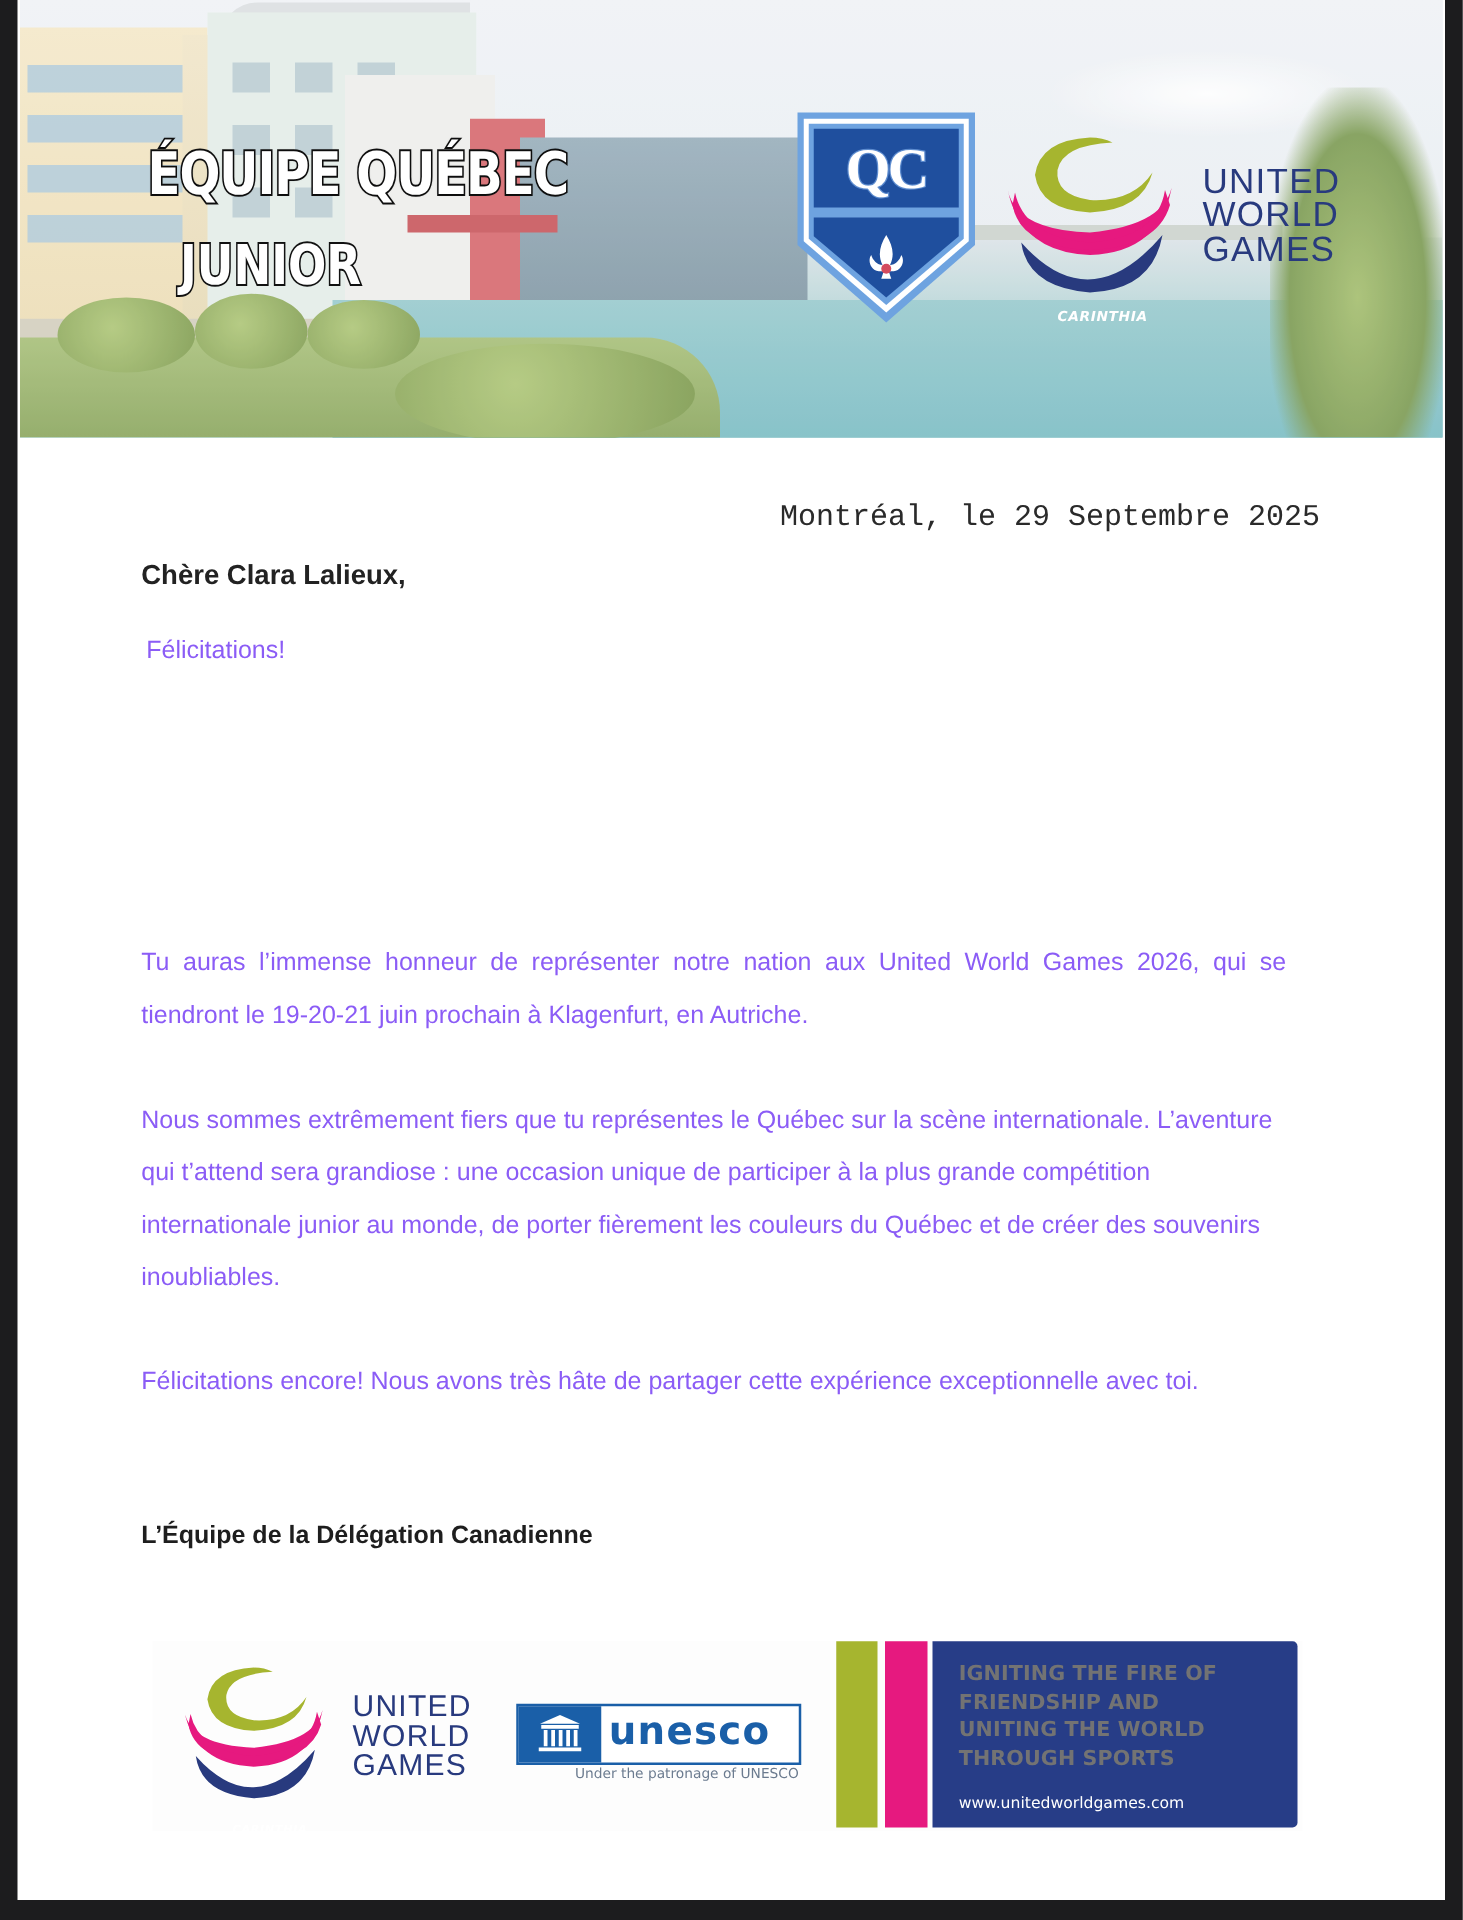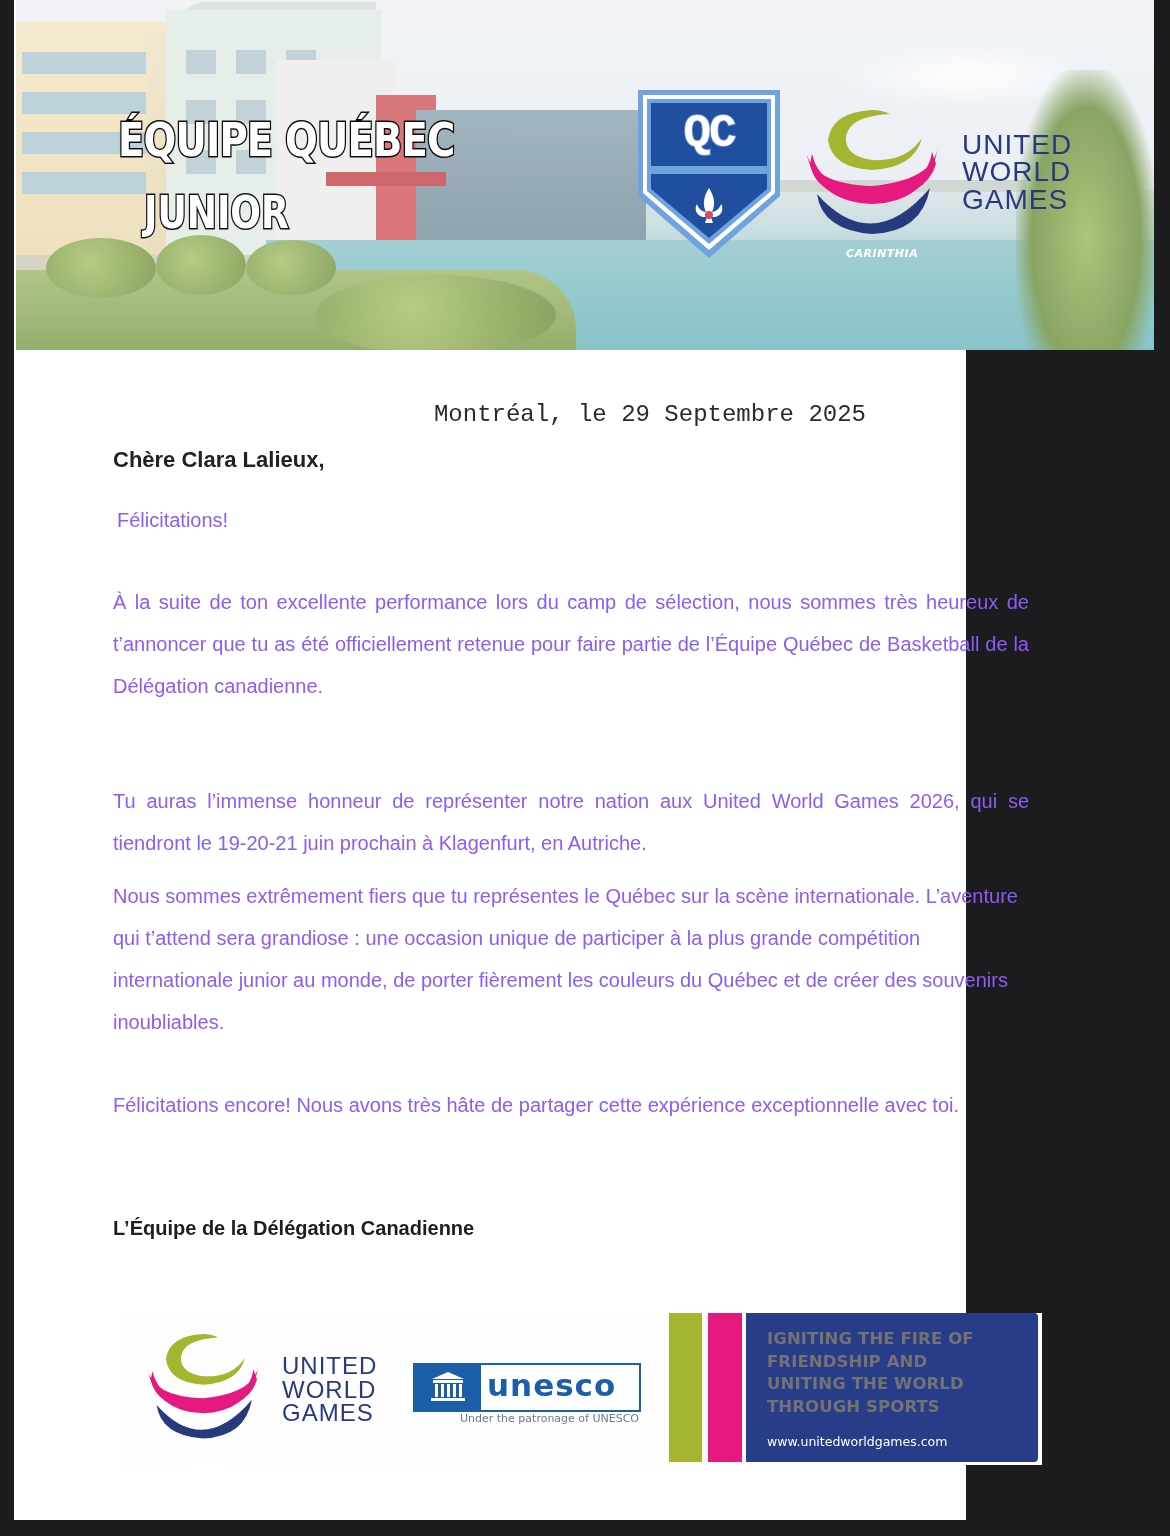--- a/index.html
+++ b/index.html
@@ -1,20 +1,20 @@
 <!DOCTYPE html>
 <html><head>
 <meta charset="utf-8">
 <style>
   * { box-sizing: border-box; margin: 0; padding: 0; }
   html, body { width: 1170px; height: 1536px; background: #1c1c1e; overflow: hidden; }
   body { position: relative; font-family: "Liberation Sans", "DejaVu Sans", sans-serif; color: #222; }
 
   .page {
-    position: absolute; left: 14px; top: 0; width: 952px; height: 1520px;
+    position: absolute; left: 14px; top: 0; width: 1142px; height: 1520px;
     background: #ffffff;
   }
 
   
   .banner {
     position: absolute; left: 2px; top: 0; width: 1138px; height: 350px; overflow: hidden;
     background: linear-gradient(180deg, #e9eef3 0%, #e3eaf0 35%, #d7e0e4 55%, #a9cfd0 75%, #8cc3c6 100%);
   }
   .sky { position:absolute; left:0; top:0; width:100%; height:190px;
     background: linear-gradient(180deg,#eef1f5 0%, #e7ecf1 100%); }
@@ -55,21 +55,21 @@
     position:absolute; left:128px; top:187px;
     font-family: "DejaVu Sans", sans-serif; font-weight: 900; font-size: 44px;
     color:#fff; -webkit-text-stroke: 3px #111; paint-order: stroke fill;
     transform: scaleX(0.82); transform-origin: left top;
   }
 
   
   .qc-shield { position:absolute; left:620px; top:88px; width:146px; height:172px; }
   .qc-text {
     position:absolute; left:640px; top:108px; width:106px; text-align:center;
-    font-family:Liberation Mono, monospace; font-weight:900; font-size:46px; color:#fff;
+    font-family:Liberation Serif, serif; font-weight:900; font-size:46px; color:#fff;
     -webkit-text-stroke: 2px #5d8ccf; paint-order: stroke fill; letter-spacing:-2px;
   }
 
   
   .uwg-logo { position:absolute; }
   .uwg-wordmark { position:absolute; font-family:"Liberation Sans", sans-serif; color:#283a7e; line-height: 0.98; letter-spacing: 1px; }
   .uwg-wordmark div { display:block; }
   .carinthia { position:absolute; font-family:"DejaVu Sans", sans-serif; font-style: italic; color:#fff; font-weight:bold; letter-spacing: .5px; margin-top: 36px; }
   .date {
     position:absolute; right:100px; top:401px;
@@ -79,21 +79,21 @@
     position:absolute; left:99px; top:447px;
     font-family:"Liberation Sans", sans-serif; font-weight:bold; font-size: 22px; color:#222;
   }
   .para {
     position:absolute; left:99px; width:916px;
     font-family:"Liberation Sans", sans-serif; font-size: 20px; line-height: 42px; color:#8b5cf6;
     text-align: justify;
   }
   .p-congrats { top: 499px; left: 103px; }
   .p1 { top: 581px; }
-  .p2 { top: 780px; }
+  .p2 { top: 749px; }
   .p3 { top: 875px; text-align:left; }
   .p4 { top: 1084px; }
   .signature {
     position:absolute; left:99px; top:1217px;
     font-family:"Liberation Sans", sans-serif; font-weight:bold; font-size: 20px; color:#1e1e1e;
   }
 
   
   .footer-strip { position:absolute; left:108px; top:1313px; width:920px; height:152px; background:#fdfdfd; }
   .unesco-box { position:absolute; left:399px; top:1363px; width:228px; height:49px; border:2px solid #1a5fa8; background:#fff; }
@@ -174,21 +174,20 @@
     <div class="uwg-wordmark" style="left:946px;top:131px;font-size:28px">
       <div>UNITED</div>
       <div>WORLD</div>
       <div>GAMES</div>
     </div>
   </div>
 
   <div class="date">Montréal, le 29 Septembre 2025</div>
   <div class="salutation">Chère Clara Lalieux,</div>
   <div class="para p-congrats">Félicitations!</div>
-  <div class="para p1">À la suite de ton excellente performance lors du camp de sélection, nous sommes très heureux de t’annoncer que tu as été officiellement retenue pour faire partie de l’Équipe Québec de Basketball de la Délégation canadienne.</div>
   <div class="para p2">Tu auras l’immense honneur de représenter notre nation aux United World Games 2026, qui se tiendront le 19-20-21 juin prochain à Klagenfurt, en Autriche.</div>
   <div class="para p3">Nous sommes extrêmement fiers que tu représentes le Québec sur la scène internationale. L’aventure qui t’attend sera grandiose : une occasion unique de participer à la plus grande compétition internationale junior au monde, de porter fièrement les couleurs du Québec et de créer des souvenirs inoubliables.</div>
   <div class="para p4">Félicitations encore! Nous avons très hâte de partager cette expérience exceptionnelle avec toi.</div>
   <div class="signature">L’Équipe de la Délégation Canadienne</div>
 
   <div class="footer-strip"></div>
 
   <svg class="uwg-logo" style="left:130px;top:1328px;width:118px;height:115px" viewBox="0 0 140 130">
     <path d="M15 88 Q70 150 128 82 Q120 126 70 128 Q20 124 15 88 Z" fill="#283a7e"></path>
     <path d="M4 45 Q14 96 70 98 Q128 96 136 40 Q132 74 70 80 Q10 78 4 45 Z" fill="#e6197f"></path>

